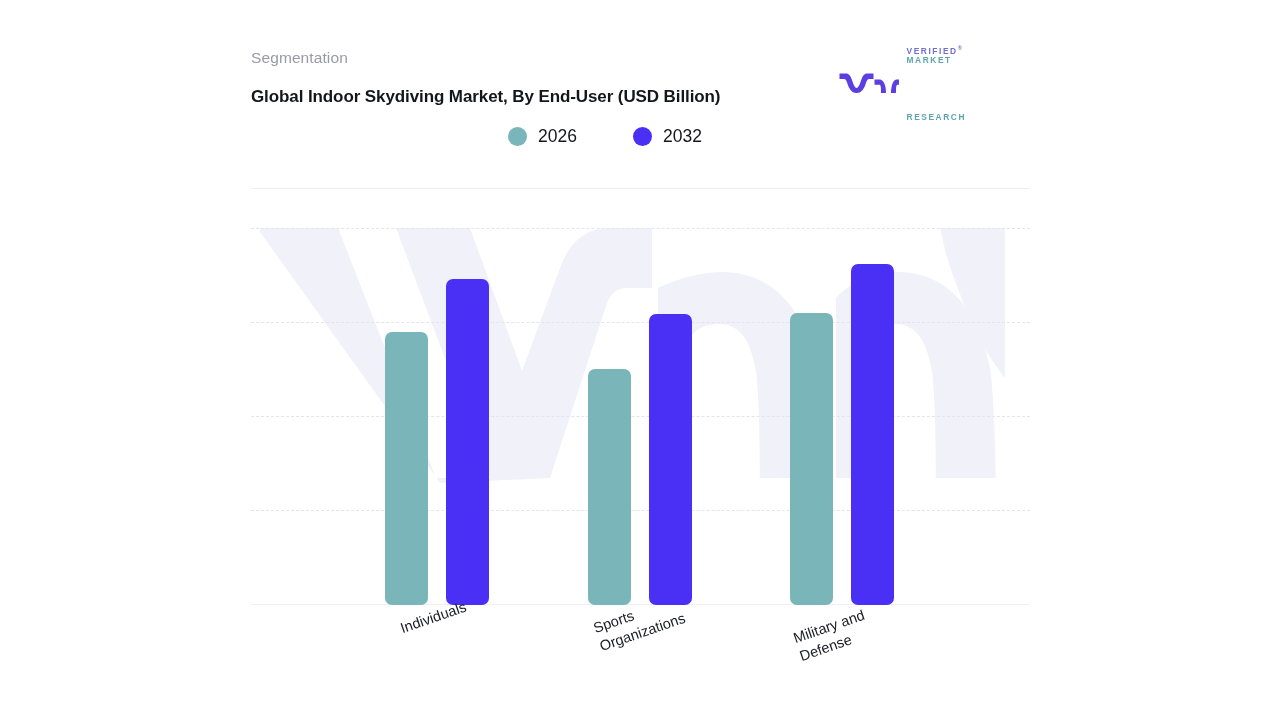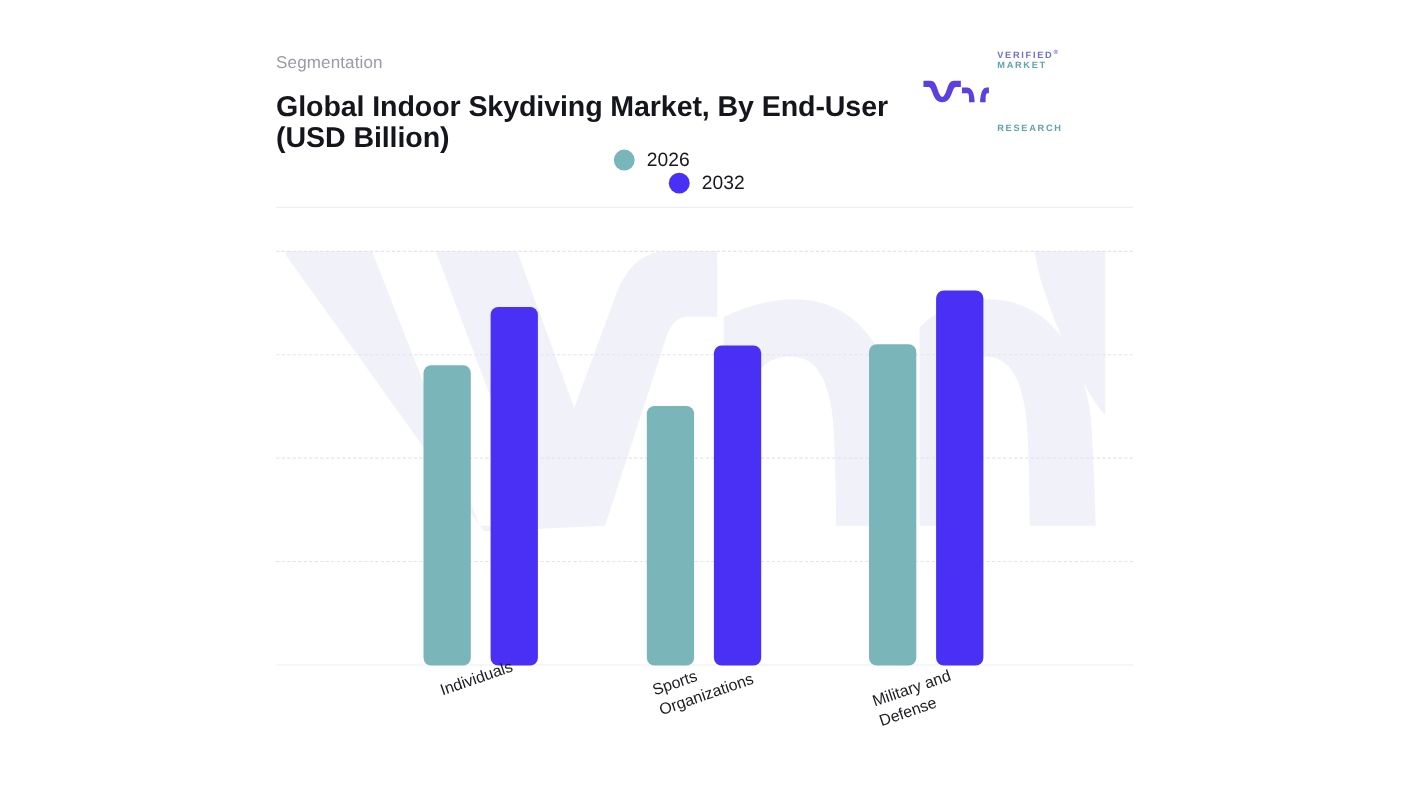--- a/index.html
+++ b/index.html
@@ -32,21 +32,21 @@
     letter-spacing: 0.1px;
     font-weight: 400;
     white-space: nowrap;
   }
 
   .chart-title {
     position: absolute;
     left: 251px;
     top: 82px;
     width: 600px;
-    font-size: 26px;
+    font-size: 17px;
     font-weight: 700;
     color: #15161c;
     line-height: 29px;
     letter-spacing: -0.1px;
   }
 
   
   .logo {
     position: absolute;
     right: 222px;
@@ -78,32 +78,31 @@
   .logo-reg {
     font-size: 5.5px;
     vertical-align: super;
     letter-spacing: 0;
   }
 
   
   .legend {
     position: absolute;
     left: 508px;
-    top: 135px;
+    top: 126px;
     display: flex;
     align-items: center;
     gap: 0px;
-    flex-direction: column;
   }
   .legend-item {
     display: flex;
     align-items: center;
     gap: 11px;
   }
-  .legend-item + .legend-item { margin-left: 100px; }
+  .legend-item + .legend-item { margin-left: 56px; }
   .legend-dot {
     width: 19px;
     height: 19px;
     border-radius: 50%;
     flex: none;
   }
   .legend-label {
     font-size: 17.5px;
     color: #16171d;
     font-weight: 400;

